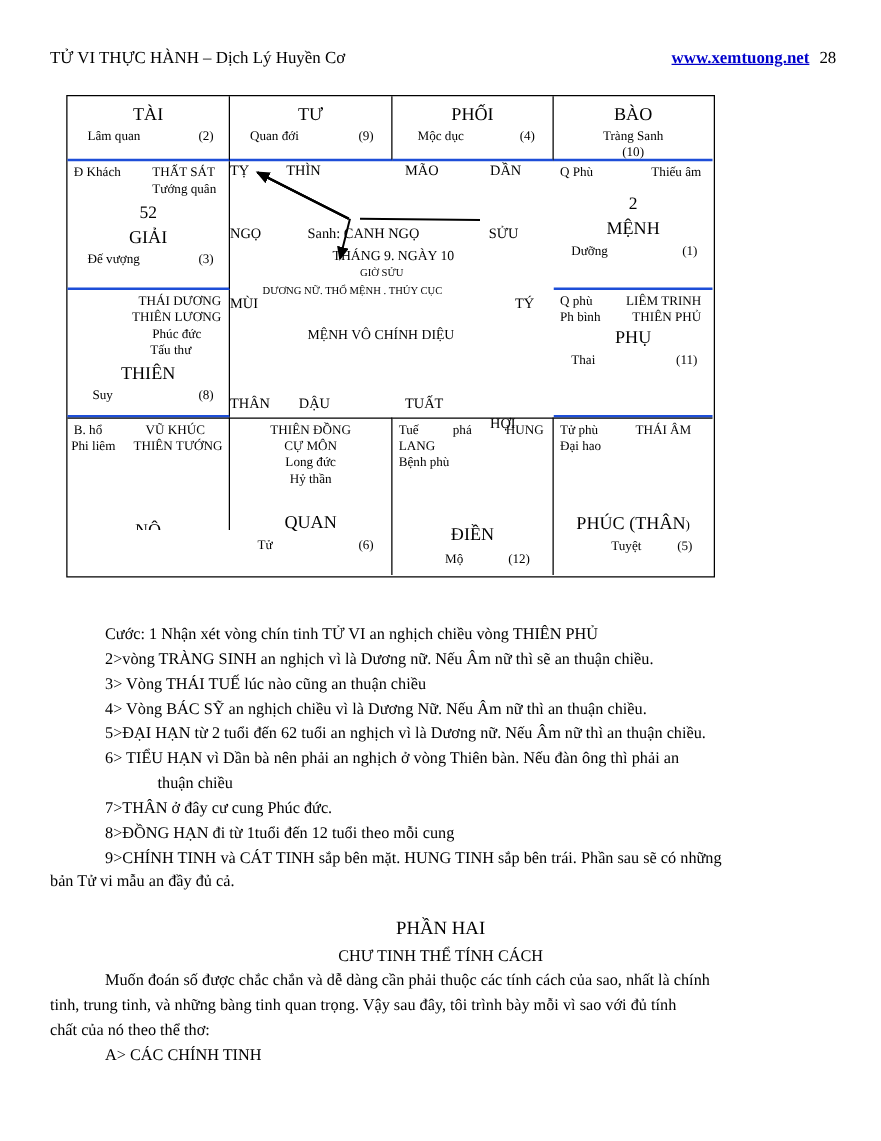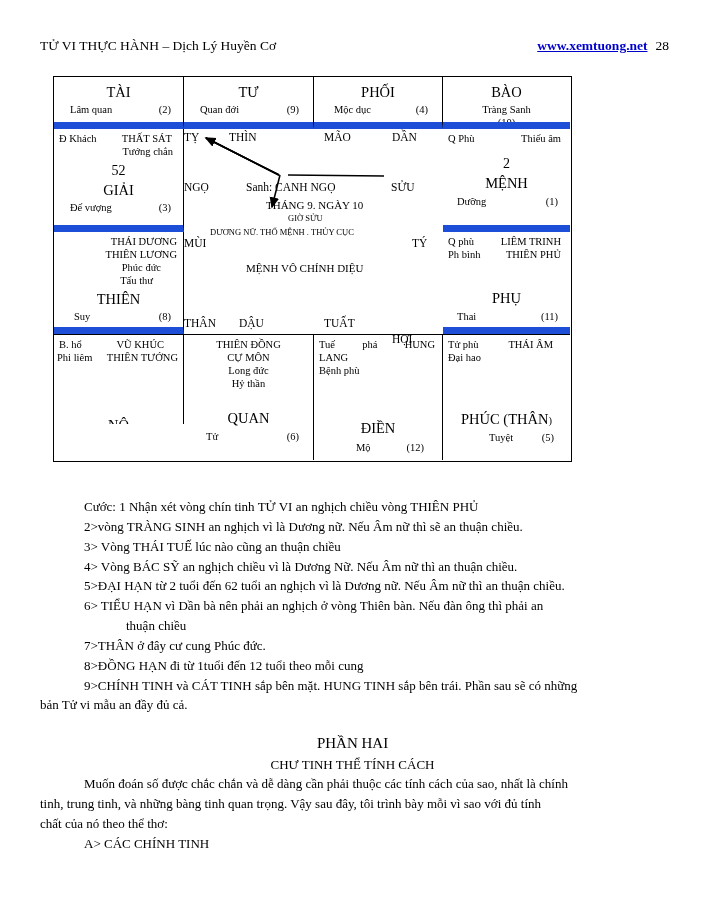--- a/index.html
+++ b/index.html
@@ -53,21 +53,21 @@
     box-sizing: border-box;
   }
   .cell {
     position: absolute;
     box-sizing: border-box;
     font-size: 10.5px;
     line-height: 1.25;
     overflow: hidden;
   }
   .bt { border-top: 1px solid #000; }
-  .bb { border-bottom: 7px solid #1d4ed8; }
+  .bb { border-bottom: 2px solid #1d4ed8; }
   .br { border-right: 1px solid #000; }
 
   .big {
     font-size: 14.5px;
     text-align: center;
   }
   .ctr { text-align: center; }
   .rw { display: flex; justify-content: space-between; }
   .rw > span { white-space: nowrap; }
   .pad { padding: 3px 5px 0 5px; }
@@ -182,21 +182,21 @@
         <div>Tràng Sanh</div>
         <div>(10)</div>
       </div>
     </div>
 
     <div class="cell br bb" style="left:0px; top:52px; width:130px; height:103px;">
       <div class="rw pad">
         <span>Đ Khách</span>
         <span style="padding-right:6px;">THẤT SÁT</span>
       </div>
-      <div style="text-align:right; padding-right:10px;">Tướng chắn</div>
+      <div style="text-align:right; padding-right:10px;">Tướng quân</div>
       <div class="ctr" style="font-size:14px; margin-top:4px;">52</div>
       <div class="big" style="margin-top:1px;">GIẢI</div>
       <div class="rw" style="padding:2px 12px 0 16px;">
         <span>Đế vượng</span>
         <span>(3)</span>
       </div>
     </div>
 
     <div class="cell br bb" style="left:0px; top:155px; width:130px; height:102px;">
       <div style="text-align:right; padding:3px 6px 0 0;">THÁI DƯƠNG</div>
@@ -225,21 +225,21 @@
 
     <div class="cell bb" style="left:389px; top:155px; width:127px; height:102px;">
       <div class="rw pad">
         <span>Q phù</span>
         <span style="padding-right:4px;">LIÊM TRINH</span>
       </div>
       <div class="rw" style="padding:0 5px;">
         <span>Ph bình</span>
         <span style="padding-right:4px;">THIÊN PHỦ</span>
       </div>
-      <div class="big" style="margin-top:28px;">PHỤ</div>
+      <div class="big" style="">PHỤ</div>
       <div class="rw" style="padding:3px 12px 0 14px;">
         <span>Thai</span>
         <span>(11)</span>
       </div>
     </div>
 
     <div class="cell br bt" style="left:0px; top:257px; width:130px; height:90px;font-family:Liberation Serif, serif;">
       <div class="rw pad">
         <span>B. hổ</span>
         <span style="padding-right:14px;">VŨ KHÚC</span>

